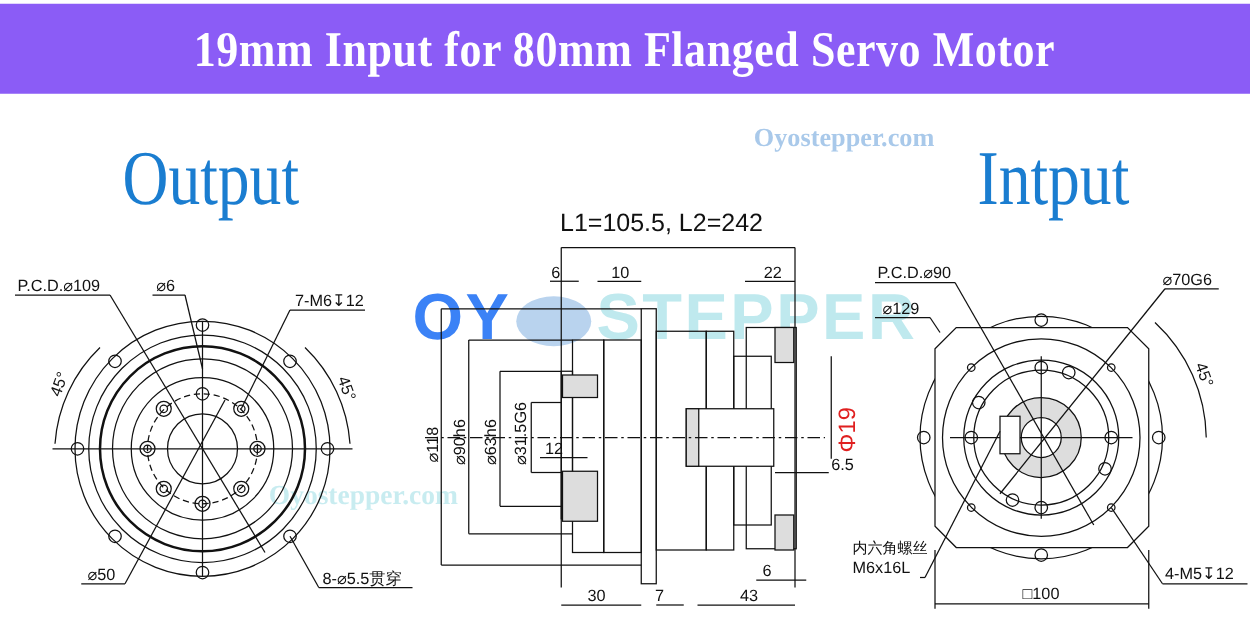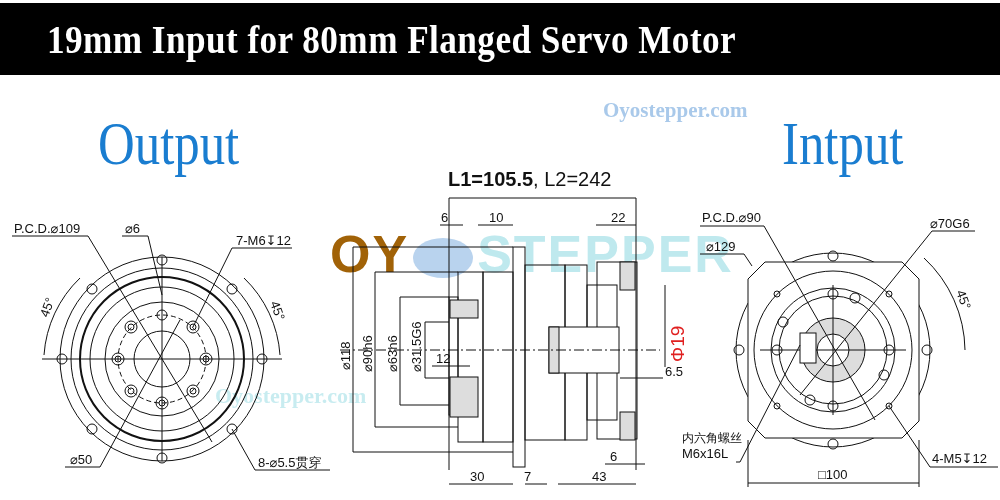--- a/index.html
+++ b/index.html
@@ -1,41 +1,41 @@
 <!DOCTYPE html>
 <html><head>
 <meta charset="utf-8">
 <style>
   html, body { margin:0; padding:0; background:#fff; }
   body { width:1000px; height:500px; position:relative; overflow:hidden; font-family:"Liberation Sans", sans-serif; }
-  .banner { position:absolute; left:0; top:3px; width:1000px; height:72px; background:#000000; display:flex; align-items:center; }
+  .banner { position:absolute; left:0; top:3px; width:1000px; height:72px; background:#8b5cf6; display:flex; align-items:center; justify-content:center; }
   .banner-title { color:#fff; font-family:"Liberation Serif", serif; font-weight:bold; font-size:40px; letter-spacing:0.5px; transform:scaleX(0.88); }
   .big-label { position:absolute; color:#1a7dd0; font-family:"Liberation Serif", serif; font-size:62px; transform:scaleX(0.82); transform-origin:left top; }
   .wm-text { position:absolute; color:#a9c9ea; font-family:"Liberation Serif", serif; font-weight:bold; font-size:21px; }
   .wm-text2 { position:absolute; color:#bfe9ee; font-family:"Liberation Serif", serif; font-weight:bold; font-size:22px; opacity:0.85; }
   .subtitle { position:absolute; left:448px; top:168px; font-size:20px; color:#111; }
-  .subtitle b { font-weight:bold; }
+  .subtitle b { font-weight:normal; }
   svg { position:absolute; left:0; top:0; }
   .dim { font-family:"Liberation Sans", sans-serif; font-size:13px; fill:#111; }
   .dimsm { font-family:"Liberation Sans", sans-serif; font-size:12px; fill:#111; }
 </style>
 </head>
 <body>
 
 <div class="banner">
   <span class="banner-title">19mm Input for 80mm Flanged Servo Motor</span>
 </div>
 
 <div class="big-label" style="left:98px; top:108px;">Output</div>
 <div class="big-label" style="left:782px; top:108px;">Intput</div>
 
 <div class="wm-text" style="left:603px; top:98px;">Oyostepper.com</div>
 
 <div style="position:absolute; left:330px; top:228px; font-family:'Liberation Sans',sans-serif; font-weight:bold; font-size:52px; letter-spacing:2px; line-height:1;">
-  <span style="color:#a16207;">OY</span><span style="display:inline-block; width:60px; height:40px; border-radius:50%; background:#b9d3ee; vertical-align:middle; margin:0 4px;"></span><span style="color:#bfe9ee;">STEPPER</span>
+  <span style="color:#3b82f6;">OY</span><span style="display:inline-block; width:60px; height:40px; border-radius:50%; background:#b9d3ee; vertical-align:middle; margin:0 4px;"></span><span style="color:#bfe9ee;">STEPPER</span>
 </div>
 <div class="wm-text2" style="left:215px; top:383px;">Oyostepper.com</div>
 
 <div class="subtitle"><b>L1=105.5</b><span>, L2=242</span></div>
 
 <svg width="1000" height="500" viewBox="0 0 1000 500">
   <g stroke="#111" fill="none" stroke-width="1">
 
     <g>
       <circle cx="162" cy="359" r="102"></circle>

